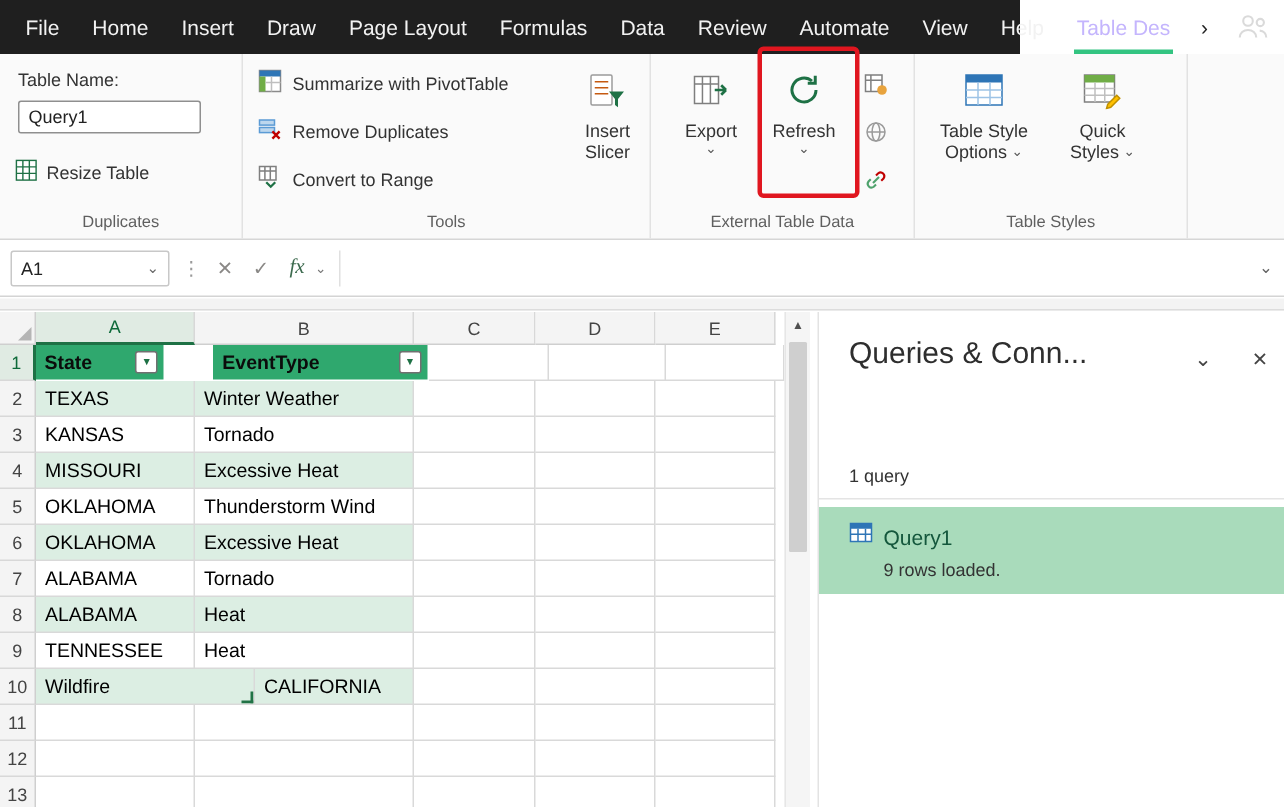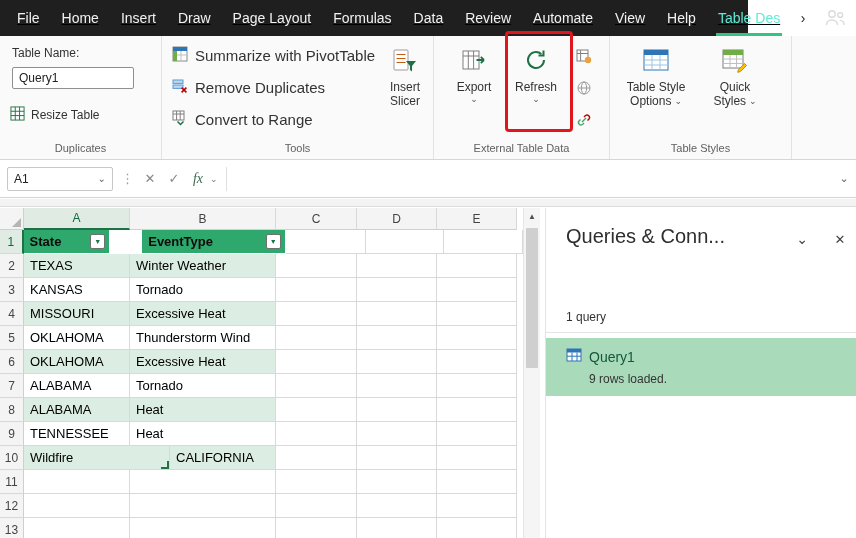--- a/index.html
+++ b/index.html
@@ -1,35 +1,35 @@
 <!DOCTYPE html>
 <html><head>
 <meta charset="utf-8">
 <style>
   * { margin:0; padding:0; box-sizing:border-box; }
   body { font-family:"Liberation Sans", sans-serif; background:#fff; }
   .app { position:relative; width:856px; height:538px; background:#fff; overflow:hidden; }
 
   
-  .menubar { position:absolute; left:0; top:0; width:748px; height:36px; background:#1F1F1F;text-decoration:underline; }
+  .menubar { position:absolute; left:0; top:0; width:680px; height:36px; background:#1F1F1F; }
   .menu-items { display:flex; height:36px; align-items:stretch; padding-left:6px; }
   .menu-item { display:flex; align-items:center; padding:0 11px; font-size:14px; color:#F2F2F2; cursor:default; white-space:nowrap; }
-  .menu-item.active { position:relative; color:#5eead4; }
+  .menu-item.active { position:relative; color:#c4b5fd; }
   .menu-item.active::after { content:""; position:absolute; left:9px; right:9px; bottom:0; height:3px; background:#33C481; }
   .overflow-box { position:absolute; left:795px; top:1px; width:16px; height:34px; background:#FFFFFF; color:#222; display:flex; align-items:center; justify-content:center; font-size:14px; }
   .people { position:absolute; left:821px; top:7px; width:28px; height:22px; display:flex; align-items:center; justify-content:center; }
 
   
   .ribbon { position:absolute; left:0; top:36px; width:856px; height:124px; background:#FAFAFA; border-bottom:1px solid #D6D6D6; }
   .rgroup { position:absolute; top:0; height:123px; border-right:1px solid #E2E2E2; }
   .glabel { position:absolute; bottom:5px; left:0; right:0; text-align:center; font-size:11px; color:#5F5F5F; }
   .tn-label { position:absolute; left:12px; top:10px; font-size:12px; color:#333; }
   .tn-input { position:absolute; left:12px; top:31px; width:122px; height:22px; border:1px solid #8F8F8F; border-radius:2px; font-size:12px; padding:0 6px; color:#222; font-family:"Liberation Sans", sans-serif; background:#fff; }
   .resize { position:absolute; left:10px; top:70px; display:flex; gap:6px; align-items:center; font-size:12px; color:#333; background:none; border:none; cursor:default; font-family:"Liberation Sans", sans-serif; }
-  .tool-item { position:absolute; left:10px; display:flex; gap:7px; align-items:center; font-size:15px; color:#333; white-space:nowrap; cursor:default; }
+  .tool-item { position:absolute; left:10px; display:flex; gap:7px; align-items:center; font-size:12px; color:#333; white-space:nowrap; cursor:default; }
   .bigbtn { position:absolute; top:2px; height:102px; display:flex; flex-direction:column; align-items:center; font-size:12px; color:#333; cursor:default; }
   .bicon { margin-top:7px; height:30px; display:flex; align-items:center; justify-content:center; }
   .blabel { margin-top:5px; line-height:14px; text-align:center; }
   .blabel2 { display:flex; align-items:center; gap:3px; line-height:14px; }
   .bchev { font-size:9px; color:#555; line-height:10px; }
   .smallbtn { position:absolute; width:24px; height:24px; display:flex; align-items:center; justify-content:center; }
 
   
   .annotation { position:absolute; left:505px; top:31px; width:68px; height:101px; border:3px solid #E0161F; border-radius:4px; z-index:60; pointer-events:none; }
 

